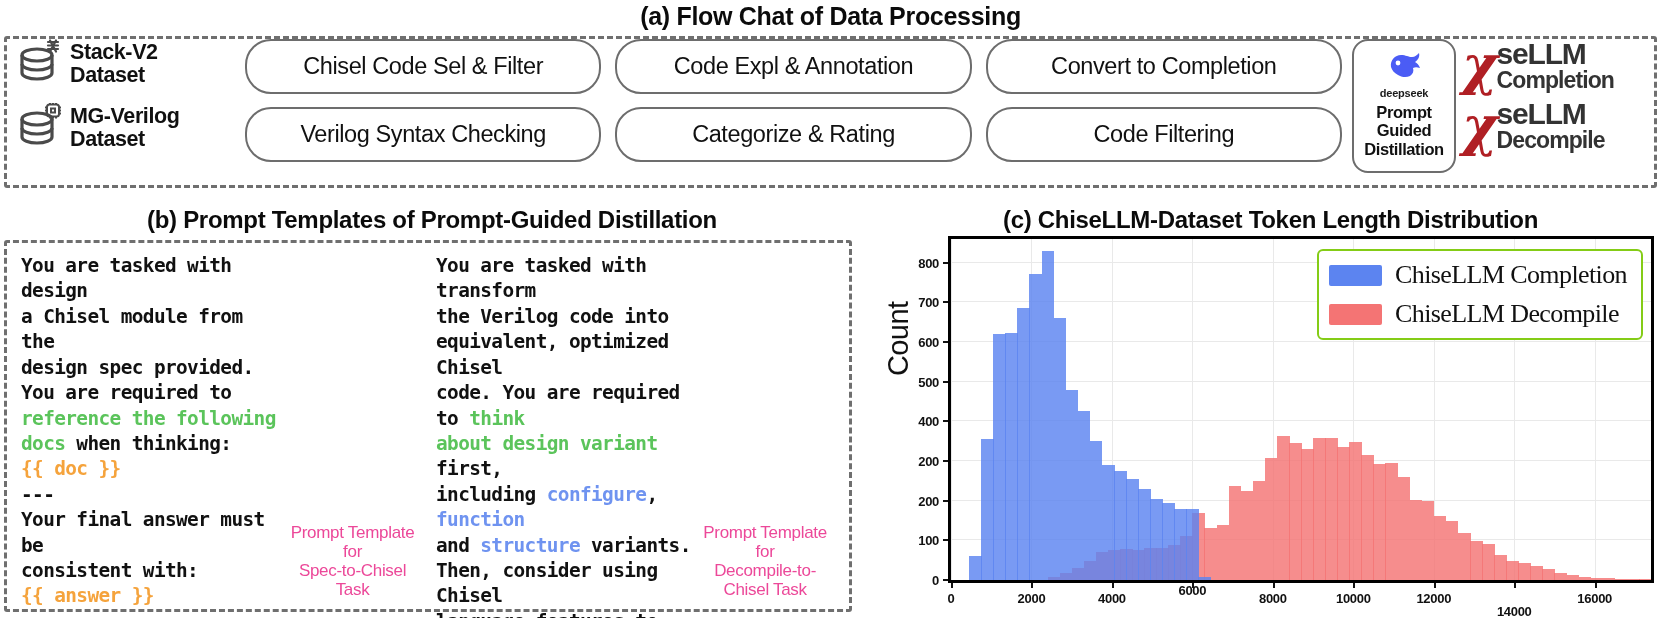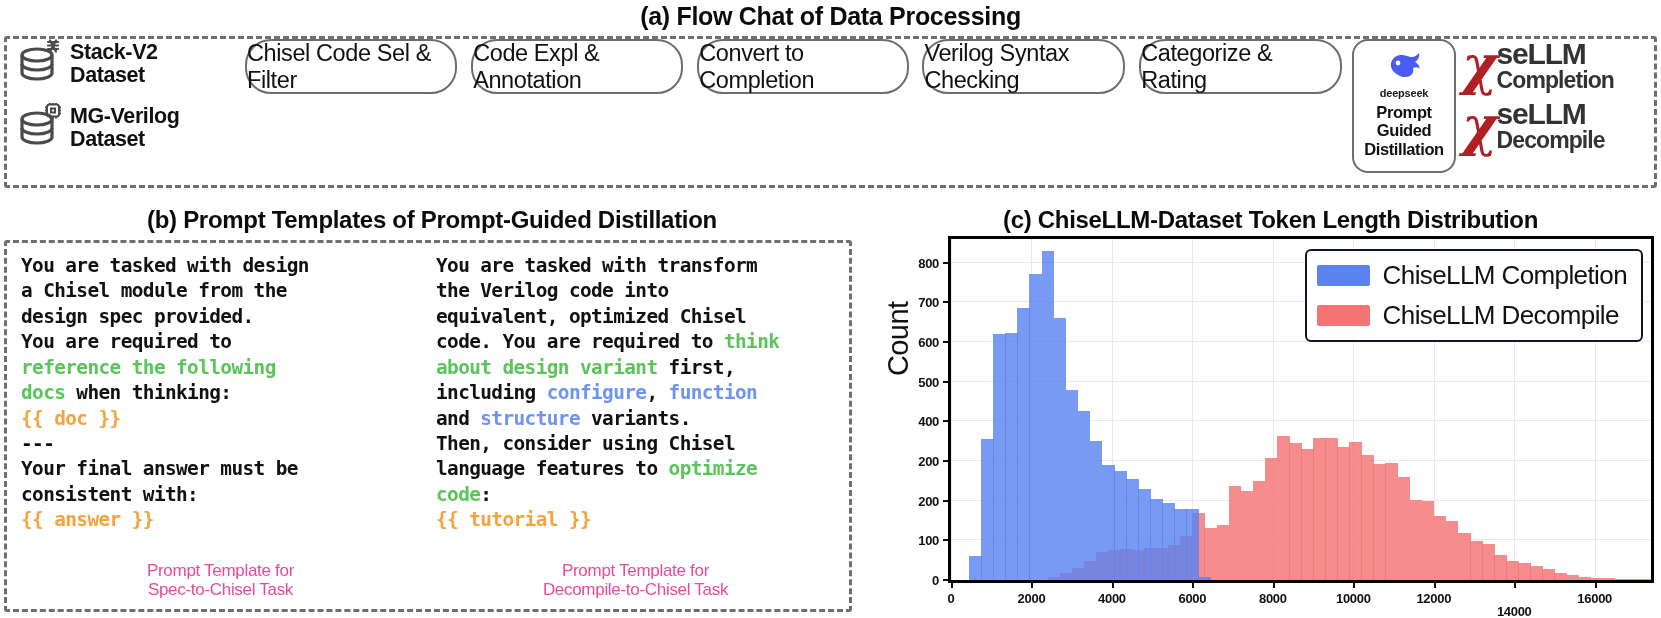--- a/index.html
+++ b/index.html
@@ -12,41 +12,41 @@
 
   
   #panel-a-title{position:absolute;left:0;top:2px;width:1661px;font-size:25px;}
   #panel-a{position:absolute;left:4px;top:36px;width:1653px;height:152px;display:flex;align-items:flex-start;padding:0 6px;box-sizing:border-box;}
 
   #datasets{width:222px;flex:0 0 222px;display:flex;flex-direction:column;justify-content:center;gap:14px;padding-left:4px;box-sizing:border-box;}
   .ds-row{display:flex;align-items:center;gap:7px;}
   .ds-ico{position:relative;width:46px;height:50px;flex:0 0 46px;}
   .ds-label{font-size:21.5px;font-weight:700;line-height:1.06;letter-spacing:-.4px;color:#111;}
 
-  #stages{flex:1 1 auto;display:flex;flex-direction:row;gap:13px;padding:0 10px;box-sizing:border-box;}
+  #stages{flex:1 1 auto;display:flex;flex-direction:column;gap:13px;padding:0 10px;box-sizing:border-box;}
   .stage-row{display:flex;gap:14px;}
   .pill{flex:1 1 0;height:51px;border:2.5px solid #6d6d6d;border-radius:26px;background:#fff;
         display:flex;align-items:center;justify-content:center;font-size:23.5px;letter-spacing:-.4px;color:#111;}
 
   #distill{flex:0 0 104px;height:134px;border:2.5px solid #6d6d6d;border-radius:16px;background:#fff;
            display:flex;flex-direction:column;align-items:center;justify-content:flex-start;padding-top:6px;box-sizing:border-box;}
   #distill .ds-logo-txt{font-size:11px;font-weight:700;color:#1a1a1a;letter-spacing:-.2px;margin-top:-2px;}
   #distill .dtxt{font-size:16.5px;font-weight:700;line-height:1.12;text-align:center;letter-spacing:-.4px;margin-top:4px;color:#111;}
 
   #outputs{flex:0 0 192px;display:flex;flex-direction:column;justify-content:center;gap:8px;padding-left:6px;box-sizing:border-box;}
   .brand{display:flex;align-items:center;gap:1px;}
   .brand .chi{font-family:"DejaVu Serif",serif;font-style:italic;font-size:54px;font-weight:700;color:#b01f24;line-height:.78;margin-right:-2px;}
   .brand .wordwrap{display:flex;flex-direction:column;line-height:.99;}
   .brand .w1{font-size:30px;font-weight:700;color:#333;letter-spacing:-1.2px;}
   .brand .w2{font-size:23px;font-weight:700;color:#333;letter-spacing:-.9px;}
 
   
   #panel-b-title{position:absolute;left:0;top:206px;width:864px;font-size:24px;}
   #panel-b{position:absolute;left:4px;top:240px;width:848px;height:372px;display:flex;padding:10px 6px 6px 6px;box-sizing:border-box;}
-  .tpl{flex:1 1 0;display:flex;flex-direction:column;padding:0 8px;box-sizing:border-box;}
+  .tpl{flex:1 1 0;display:flex;padding:0 8px;box-sizing:border-box;}
   .code{font-family:"DejaVu Sans Mono",monospace;font-size:19.4px;font-weight:700;line-height:1.31;
         white-space:pre-wrap;color:#111;letter-spacing:-.6px;}
   .g{color:#5bc45b;}
   .b{color:#6f93f0;}
   .o{color:#f5a33c;}
   .tpl-cap{margin-top:auto;text-align:center;font-size:17px;font-weight:500;line-height:1.12;color:#ec4899;letter-spacing:-.3px;padding-bottom:4px;}
 
   
   #panel-c-title{position:absolute;left:880px;top:206px;width:781px;font-size:24px;}
   #chart-wrap{position:absolute;left:888px;top:236px;width:770px;height:378px;}
@@ -57,22 +57,22 @@
   .bar{position:absolute;bottom:0;}
   .bar.blue{background:rgba(92,132,240,.82);}
   .bar.red{background:rgba(244,116,116,.82);}
   .ytick{position:absolute;right:0;transform:translateY(-50%);font-size:13px;color:#111;font-weight:700;text-align:right;letter-spacing:-.3px;}
   .ytickmark{position:absolute;width:5px;height:2px;background:#111;}
   .xtick{position:absolute;transform:translateX(-50%);font-size:13px;color:#111;font-weight:700;letter-spacing:-.3px;}
   .xtickmark{position:absolute;width:2px;height:5px;background:#111;}
   #ylabel{position:absolute;left:-6px;top:140px;transform:rotate(-90deg);transform-origin:left top;
           font-size:29px;letter-spacing:-.6px;color:#111;white-space:nowrap;}
   #xlabel-inside{position:absolute;left:50%;transform:translateX(-50%);bottom:6px;font-size:28px;color:#111;letter-spacing:-.5px;}
-  #legend{position:absolute;right:8px;top:10px;border:2px solid #0f172a;border-radius:6px;background:#fff;
-          padding:9px 14px 9px 10px;display:flex;flex-direction:column;gap:9px;}
+  #legend{position:absolute;right:8px;top:10px;border:2px solid #84cc16;border-radius:6px;background:#fff;
+          padding:9px 14px 9px 10px;display:flex;flex-direction:column;gap:9px;font-family:Liberation Serif, serif;}
   .lg-row{display:flex;align-items:center;gap:13px;}
   .lg-swatch{width:53px;height:21px;border-radius:2px;}
   .lg-txt{font-size:26px;color:#111;letter-spacing:-.6px;white-space:nowrap;}
 </style>
 </head>
 <body>
 
 <div class="fig">
 
   <div class="sec-title" id="panel-a-title">(a) Flow Chat of Data Processing</div>
@@ -124,20 +124,21 @@
 
     <div id="stages">
       <div class="stage-row">
         <div class="pill">Chisel Code Sel &amp; Filter</div>
         <div class="pill">Code Expl &amp; Annotation</div>
         <div class="pill">Convert to Completion</div>
       </div>
       <div class="stage-row">
         <div class="pill">Verilog Syntax Checking</div>
         <div class="pill">Categorize &amp; Rating</div>
+        <div class="pill">Code Filtering</div>
       </div>
     </div>
 
     <div id="distill">
       <span>
         <svg width="42" height="38" viewBox="0 0 42 38">
           <path d="M8 20c-1-7 4-12 10-12 5 0 7 2 11 2 3 0 5-2 7-4 1 4-1 7-4 9 2 1 4 3 5 6-3-1-5-1-7 0 1 3 0 6-3 8-4 2-9 1-12-1-4-2-6-5-7-8z" fill="#4b5cf5"></path>
           <circle cx="15" cy="16" r="2.4" fill="#fff"></circle>
         </svg>
       </span>
@@ -329,21 +330,21 @@
         <div class="ytick" style="top: 66.4419px; right: 719px;">700</div>
         <div class="ytickmark" style="top: 65.4419px; left: 55px;"></div>
         <div class="ytick" style="top: 26.7907px; right: 719px;">800</div>
         <div class="ytickmark" style="top: 25.7907px; left: 55px;"></div>
         <div class="xtick" style="left: 63px; top: 355px;">0</div>
         <div class="xtickmark" style="left: 63px; top: 347px;"></div>
         <div class="xtick" style="left: 143.46px; top: 355px;">2000</div>
         <div class="xtickmark" style="left: 143.46px; top: 347px;"></div>
         <div class="xtick" style="left: 223.92px; top: 355px;">4000</div>
         <div class="xtickmark" style="left: 223.92px; top: 347px;"></div>
-        <div class="xtick" style="left: 304.379px; top: 355px;">6000</div>
+        <div class="xtick" style="left: 304.379px; top: 347px;">6000</div>
         <div class="xtickmark" style="left: 304.379px; top: 347px;"></div>
         <div class="xtick" style="left: 384.839px; top: 355px;">8000</div>
         <div class="xtickmark" style="left: 384.839px; top: 347px;"></div>
         <div class="xtick" style="left: 465.299px; top: 355px;">10000</div>
         <div class="xtickmark" style="left: 465.299px; top: 347px;"></div>
         <div class="xtick" style="left: 545.759px; top: 355px;">12000</div>
         <div class="xtickmark" style="left: 545.759px; top: 347px;"></div>
         <div class="xtick" style="left: 626.218px; top: 368px;">14000</div>
         <div class="xtickmark" style="left: 626.218px; top: 347px;"></div>
         <div class="xtick" style="left: 706.678px; top: 355px; text-align: center;">16000</div>

